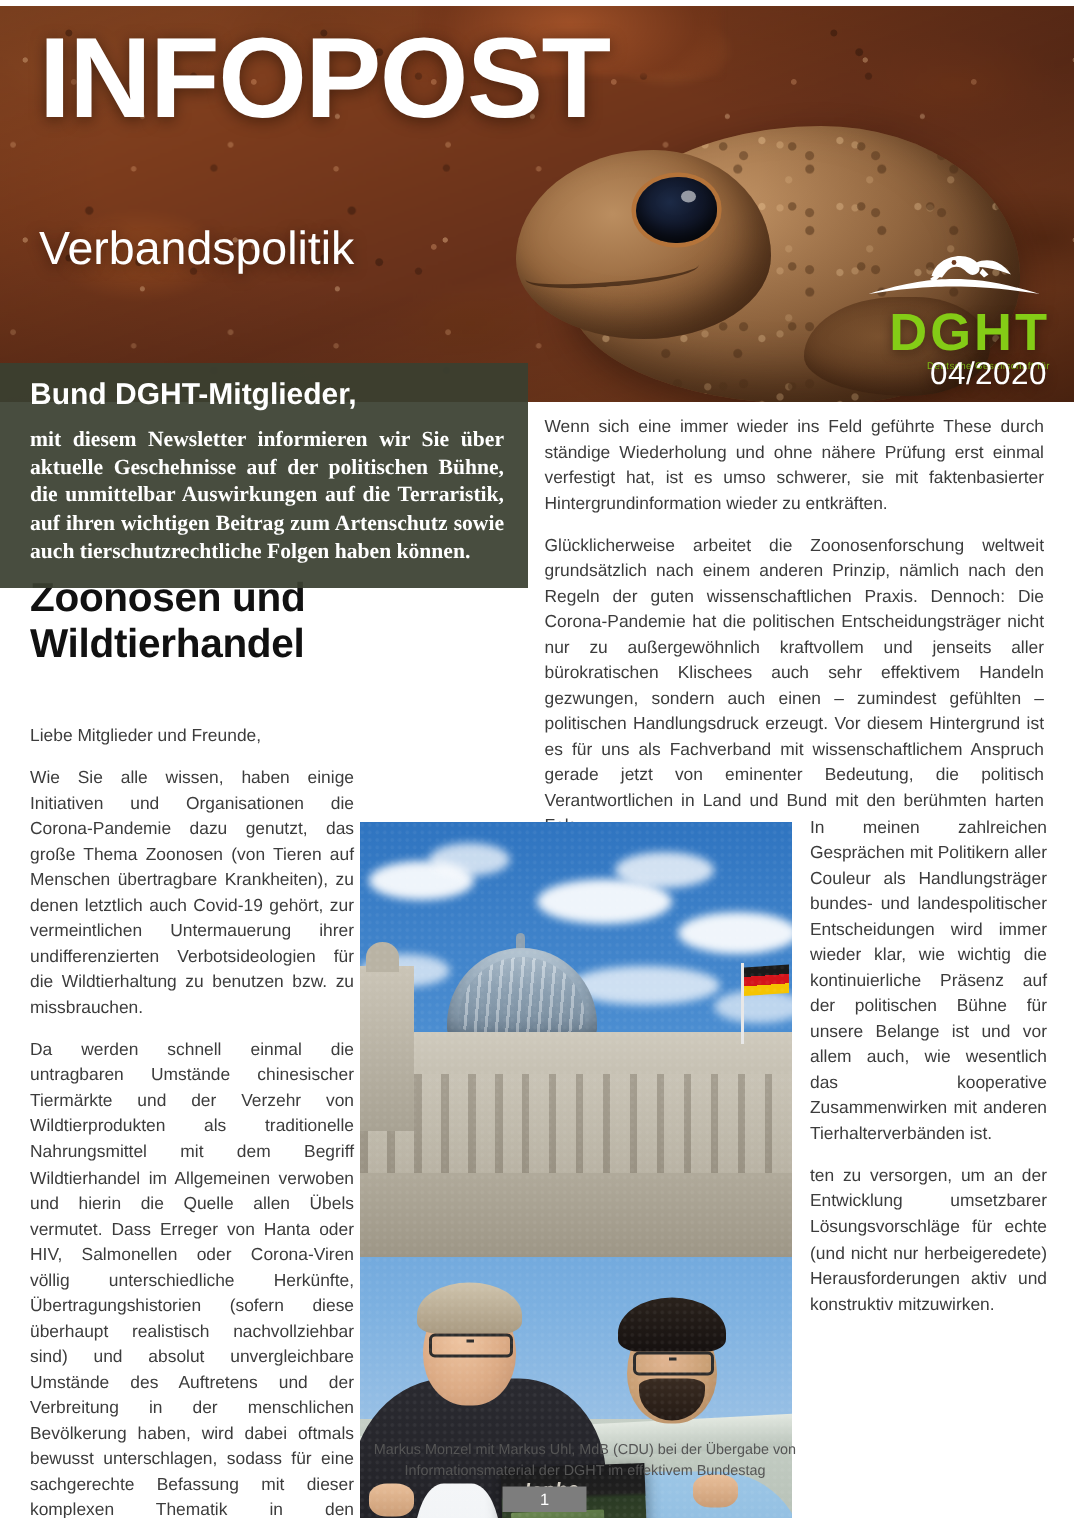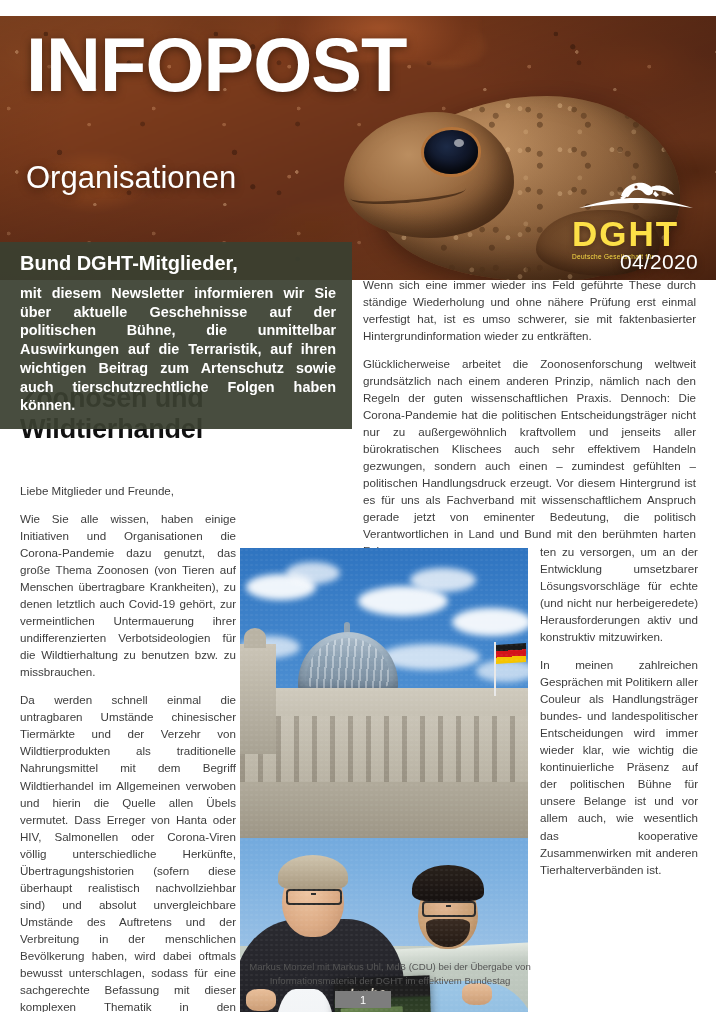--- a/index.html
+++ b/index.html
@@ -8,21 +8,21 @@
 
   .page{
     position:relative;
     width:716px;height:1012px;
     background:#ffffff;
     overflow:hidden;
   }
 
   
   .hero{
-    position:absolute;left:0;top:16px;width:716px;height:264px;
+    position:absolute;left:0;top:4px;width:716px;height:264px;
     overflow:hidden;
     background:#6d3a20;
   }
   .hero-photo{position:absolute;inset:0;overflow:hidden;}
   
   .substrate{
     position:absolute;inset:-10px;
     background:
       radial-gradient(ellipse 70px 40px at 8% 18%, #8c4a24 0%, rgba(140,74,36,0) 70%),
       radial-gradient(ellipse 90px 50px at 30% 8%, #7a3c1c 0%, rgba(122,60,28,0) 70%),
@@ -130,21 +130,21 @@
   }
   .hero-sub{
     position:absolute;left:26px;top:142px;
     color:#ffffff;font-size:31px;line-height:1.28;font-weight:normal;
     text-shadow:0 2px 9px rgba(30,12,4,.6);
   }
   .hero-sub span{display:block;}
   .hero-sub .l2{padding-left:22px;}
 
   
-  .logo{position:absolute;right:16px;top:162px;width:128px;text-align:left;color:#fde047;}
+  .logo{position:absolute;right:16px;top:162px;width:128px;text-align:right;color:#84cc16;}
   .logo svg{display:block;margin:0 auto;}
   .logo-word{
     font-size:35px;font-weight:bold;letter-spacing:2px;line-height:1;
     margin-top:-2px;text-shadow:0 2px 7px rgba(30,12,4,.5);
   }
   .logo-tag{font-size:6.5px;letter-spacing:.3px;margin-top:2px;opacity:.95;}
   .issue{
     position:absolute;right:18px;top:234px;color:#ffffff;
     font-size:21px;letter-spacing:.3px;text-shadow:0 2px 7px rgba(30,12,4,.6);
   }
@@ -152,21 +152,21 @@
   
   .greeting{
     position:absolute;left:0;top:242px;width:352px;min-height:140px;
     background:rgba(58,64,48,.93);
     color:#ffffff;
     padding:10px 16px 14px 20px;
     box-sizing:border-box;
     z-index:5;
   }
   .greeting h2{margin:0 0 10px 0;font-size:20px;font-weight:bold;line-height:1.1;}
-  .greeting p{margin:0;font-size:14.4px;line-height:1.3;font-weight:bold;text-align:justify;}
+  .greeting p{margin:0;font-size:14.4px;line-height:1.3;font-weight:bold;text-align:justify;font-family:Liberation Serif, serif;}
 
   
   .content{position:absolute;left:0;top:264px;width:716px;height:748px;}
   .headline{
     position:absolute;left:20px;top:119px;width:330px;
     font-size:27px;line-height:1.13;font-weight:bold;color:#111;
     letter-spacing:-.2px;
   }
   .col-left-body{
     position:absolute;left:20px;top:218px;width:216px;
@@ -365,21 +365,21 @@
         <div class="toad-head"></div>
         <div class="toad-mouth"></div>
         <div class="toad-eye"></div>
       </div>
       <div class="hero-vignette"></div>
     </div>
 
     <div class="hero-title">INFOPOST</div>
 
     <div class="hero-sub">
-      <span class="l1">Organisationen</span>
+      <span class="l1">Verbandspolitik</span>
     </div>
 
     <div class="logo">
       <svg width="118" height="40" viewBox="0 0 118 40">
         <path d="M2 30 C28 22 44 20 59 20 C74 20 90 22 116 30 C90 26 74 25 59 25 C44 25 28 26 2 30 Z" fill="#ffffff"></path>
         <path d="M44 18 C46 11 52 6 60 5 C66 4 72 6 75 10 C77 13 76 16 73 17 C70 18 68 16 66 14
                  C63 11 58 11 55 14 C53 16 52 18 51 19 Z" fill="#ffffff"></path>
         <path d="M74 9 C78 7 84 7 88 9 C92 11 95 14 97 17 C94 16 91 15 88 14 C84 13 79 12 75 12 Z" fill="#ffffff"></path>
         <circle cx="59" cy="9" r="1.6" fill="#6d3a20"></circle>
         <path d="M50 18 L46 22 L43 20 L47 17 Z" fill="#ffffff"></path>
@@ -406,22 +406,22 @@
       <p>Wie Sie alle wissen, haben einige Initiativen und Organisationen die Corona-Pandemie dazu genutzt, das große Thema Zoonosen (von Tieren auf Menschen übertragbare Krankheiten), zu denen letztlich auch Covid-19 gehört, zur vermeintlichen Untermauerung ihrer undifferenzierten Verbotsideologien für die Wildtierhaltung zu benutzen bzw. zu missbrauchen.</p>
       <p>Da werden schnell einmal die untragbaren Umstände chinesischer Tiermärkte und der Verzehr von Wildtierprodukten als traditionelle Nahrungsmittel mit dem Begriff Wildtierhandel im Allgemeinen verwoben und hierin die Quelle allen Übels vermutet. Dass Erreger von Hanta oder HIV, Salmonellen oder Corona-Viren völlig unterschiedliche Herkünfte, Übertragungshistorien (sofern diese überhaupt realistisch nachvollziehbar sind) und absolut unvergleichbare Umstände des Auftretens und der Verbreitung in der menschlichen Bevölkerung haben, wird dabei oftmals bewusst unterschlagen, sodass für eine sachgerechte Befassung mit dieser komplexen Thematik in den entsprechenden Verlautbarungen kein Raum bleibt.</p>
     </div>
 
     <div class="col-right">
       <p>Wenn sich eine immer wieder ins Feld geführte These durch ständige Wiederholung und ohne nähere Prüfung erst einmal verfestigt hat, ist es umso schwerer, sie mit faktenbasierter Hintergrundinformation wieder zu entkräften.</p>
       <p>Glücklicherweise arbeitet die Zoonosenforschung weltweit grundsätzlich nach einem anderen Prinzip, nämlich nach den Regeln der guten wissenschaftlichen Praxis. Dennoch: Die Corona-Pandemie hat die politischen Entscheidungsträger nicht nur zu außergewöhnlich kraftvollem und jenseits aller bürokratischen Klischees auch sehr effektivem Handeln gezwungen, sondern auch einen – zumindest gefühlten – politischen Handlungsdruck erzeugt. Vor diesem Hintergrund ist es für uns als Fachverband mit wissenschaftlichem Anspruch gerade jetzt von eminenter Bedeutung, die politisch Verantwortlichen in Land und Bund mit den berühmten harten Fak-</p>
     </div>
 
     <div class="col-right-narrow">
+      <p>In meinen zahlreichen Gesprächen mit Politikern aller Couleur als Handlungsträger bundes- und landespolitischer Entscheidungen wird immer wieder klar, wie wichtig die kontinuierliche Präsenz auf der politischen Bühne für unsere Belange ist und vor allem auch, wie wesentlich das kooperative Zusammenwirken mit anderen Tierhalterverbänden ist.</p>
       <p>ten zu versorgen, um an der Entwicklung umsetzbarer Lösungsvorschläge für echte (und nicht nur herbeigeredete) Herausforderungen aktiv und konstruktiv mitzuwirken.</p>
-      <p>In meinen zahlreichen Gesprächen mit Politikern aller Couleur als Handlungsträger bundes- und landespolitischer Entscheidungen wird immer wieder klar, wie wichtig die kontinuierliche Präsenz auf der politischen Bühne für unsere Belange ist und vor allem auch, wie wesentlich das kooperative Zusammenwirken mit anderen Tierhalterverbänden ist.</p>
     </div>
 
     <div class="photo">
       <div class="sky"></div>
       <div class="cloud c1"></div>
       <div class="cloud c2"></div>
       <div class="cloud c3"></div>
       <div class="cloud c4"></div>
       <div class="cloud c5"></div>
       <div class="cloud c6"></div>

